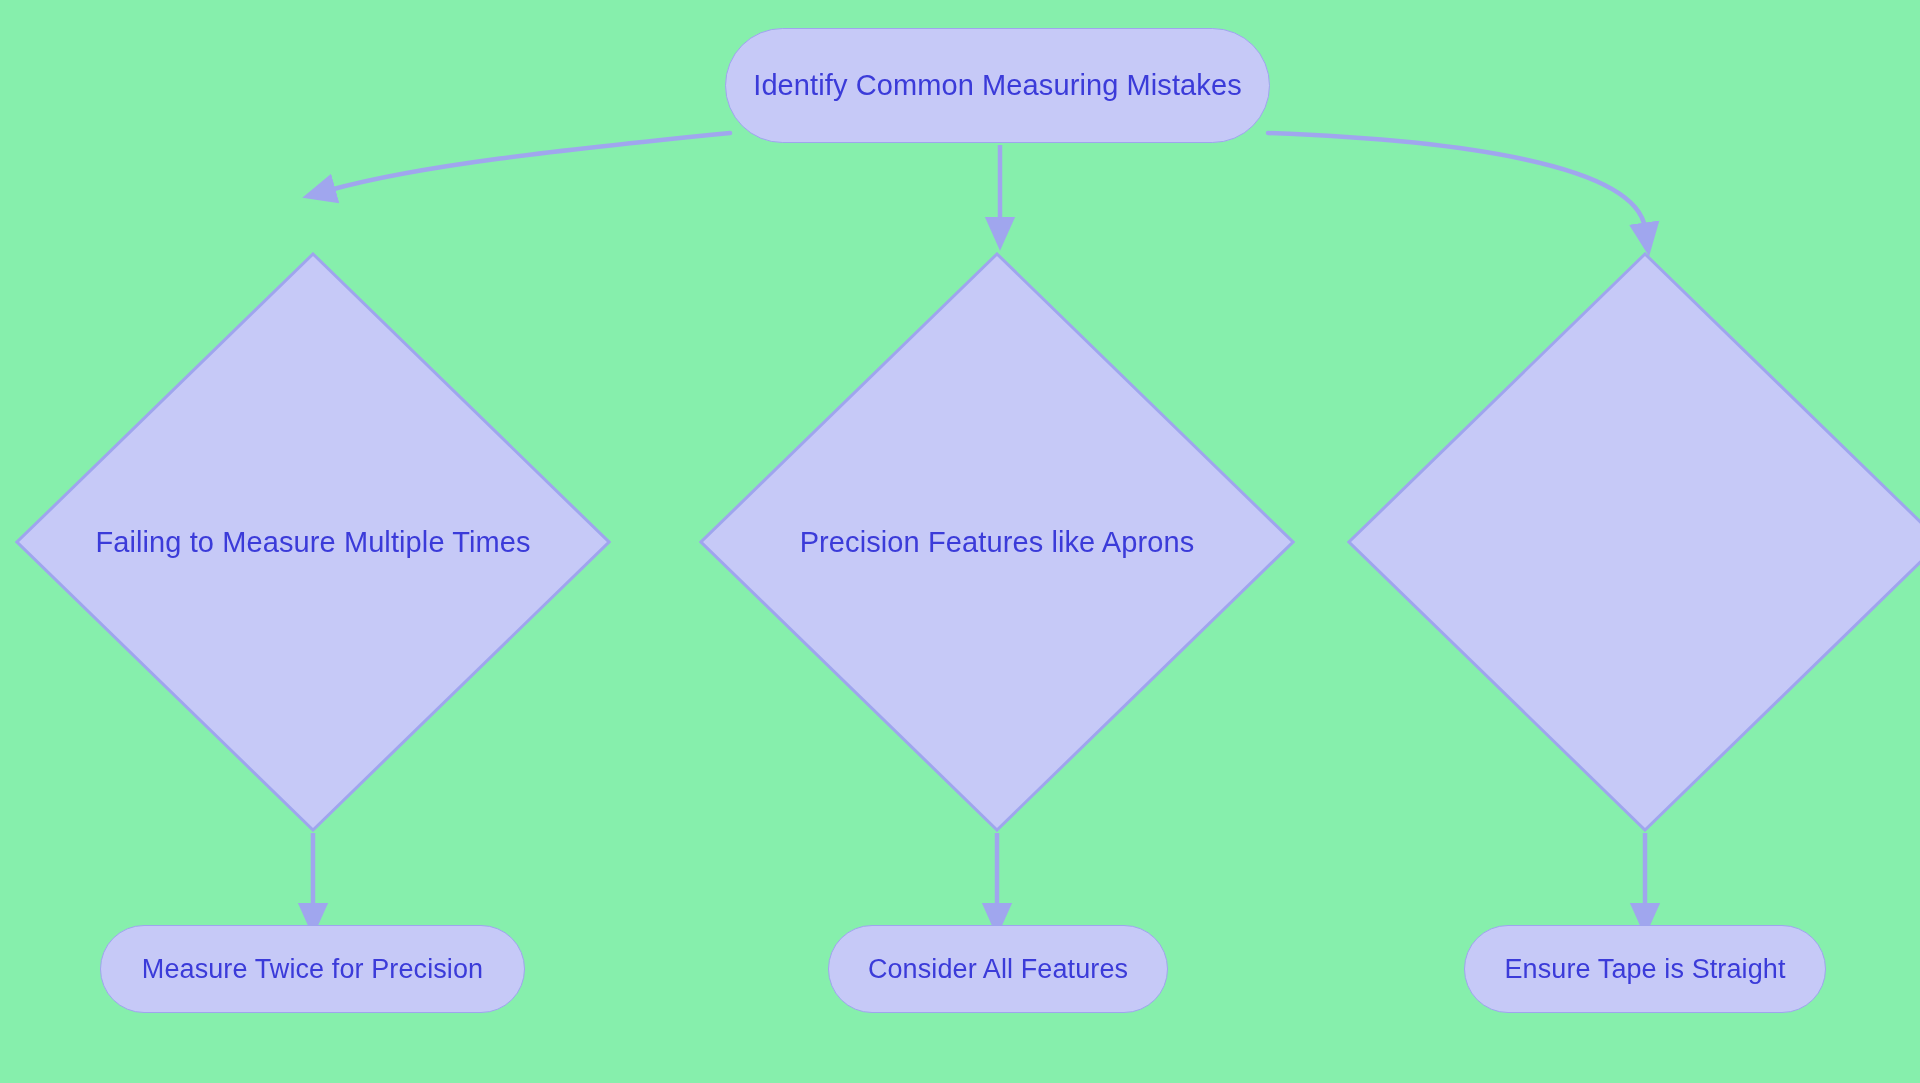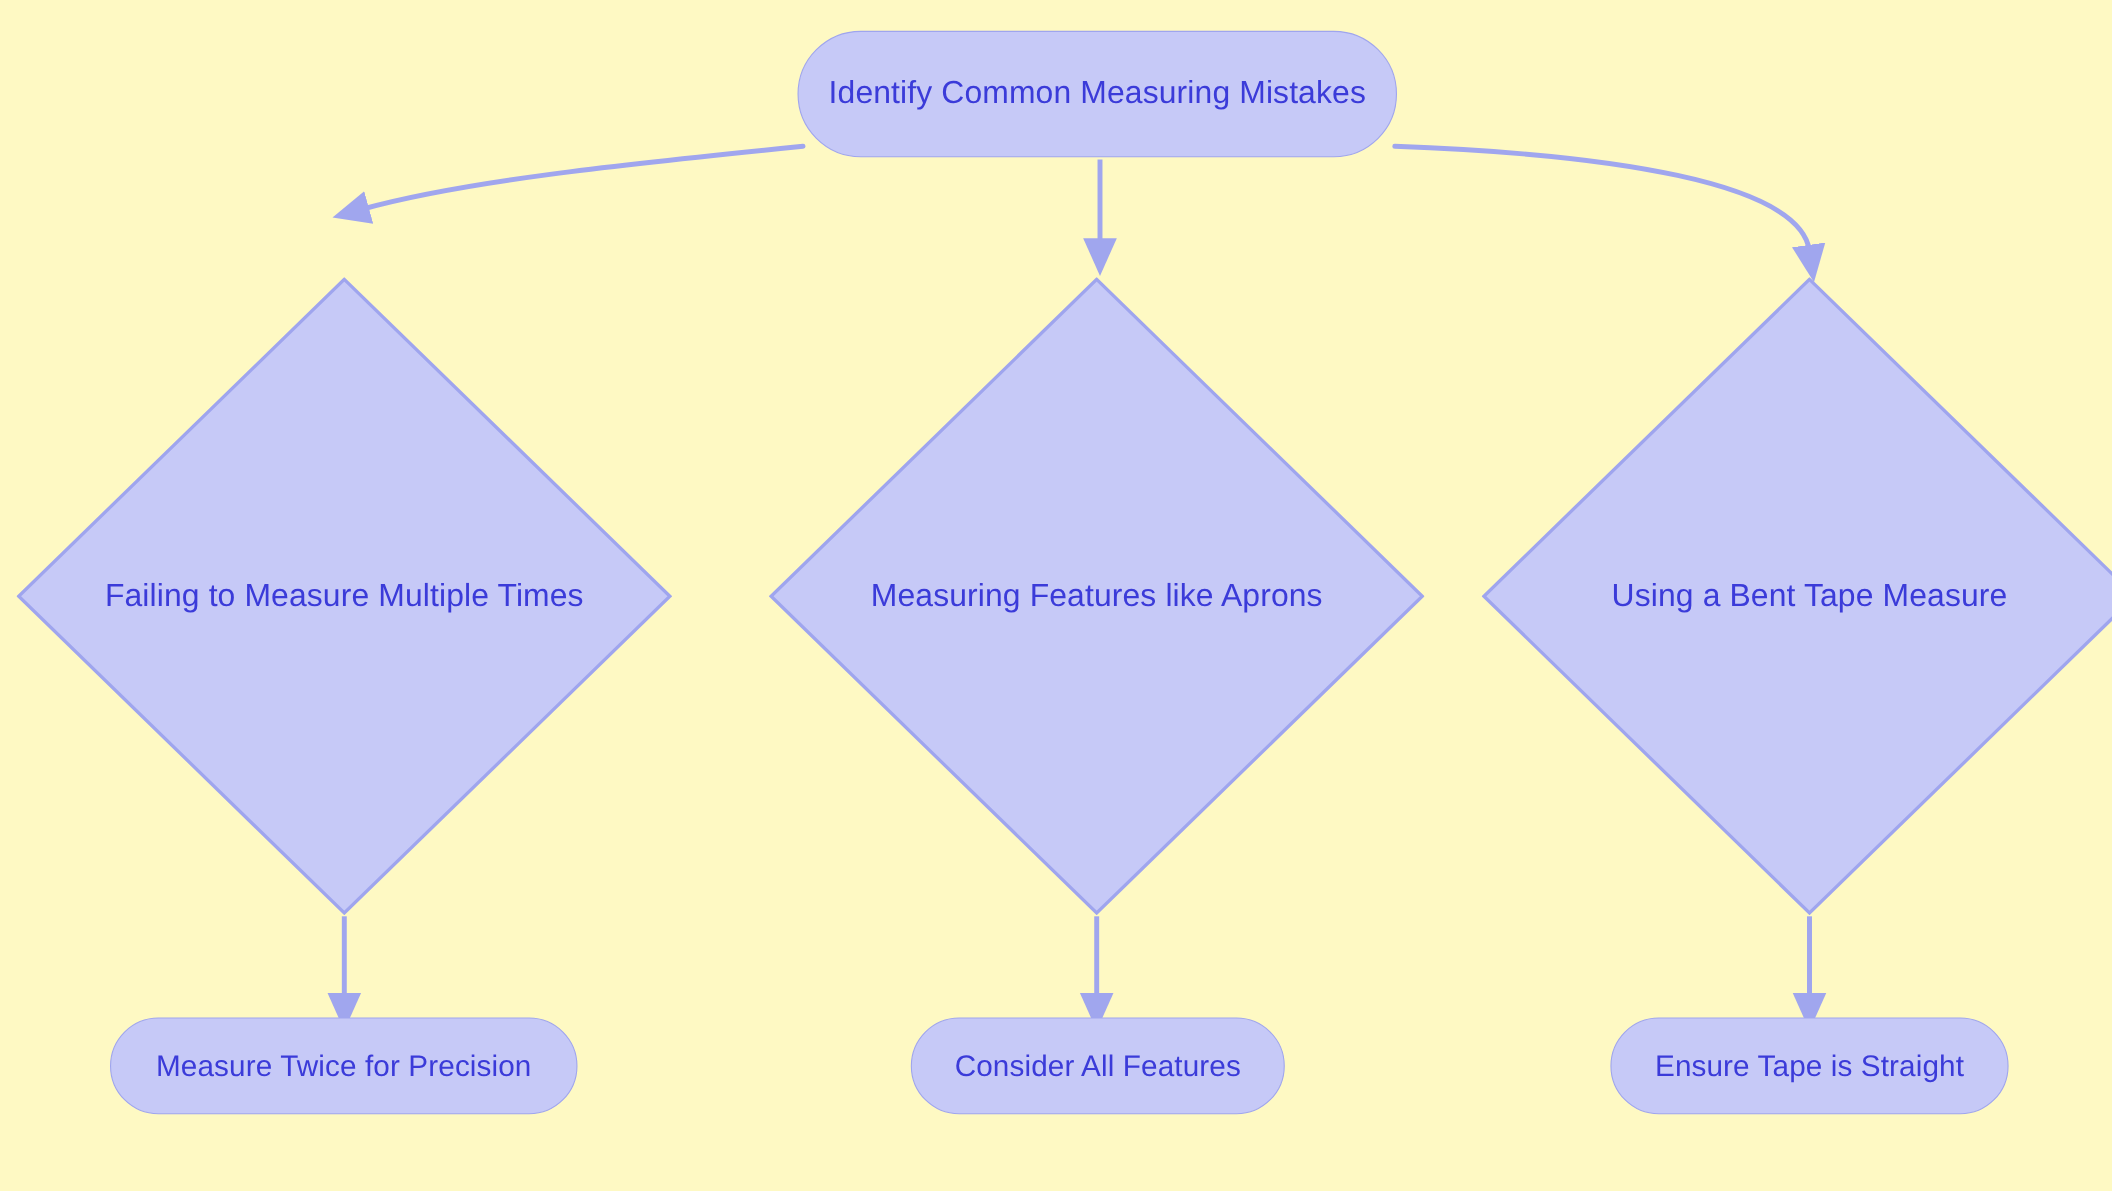--- a/index.html
+++ b/index.html
@@ -8,21 +8,21 @@
     padding: 0;
     background: #ffffff;
   }
   body {
     font-family: "Liberation Sans", sans-serif;
   }
   #canvas {
     position: relative;
     width: 1920px;
     height: 1083px;
-    background: #fef9c3;
+    background: #86efac;
     overflow: hidden;
   }
   #edge-layer {
     position: absolute;
     left: 0;
     top: 0;
     width: 1920px;
     height: 1083px;
     pointer-events: none;
   }
@@ -117,28 +117,27 @@
     <svg class="diamond-shape" viewBox="0 0 596 580" preserveAspectRatio="none" xmlns="http://www.w3.org/2000/svg">
       <polygon points="298,2 594,290 298,578 2,290" fill="#c6c9f7" stroke="#9fa5ee" stroke-width="3"></polygon>
     </svg>
     <span class="node-label">Failing to Measure Multiple Times</span>
   </div>
 
   <div class="node node-diamond" id="node-d2">
     <svg class="diamond-shape" viewBox="0 0 596 580" preserveAspectRatio="none" xmlns="http://www.w3.org/2000/svg">
       <polygon points="298,2 594,290 298,578 2,290" fill="#c6c9f7" stroke="#9fa5ee" stroke-width="3"></polygon>
     </svg>
-    <span class="node-label">Measuring Features like Aprons</span>
+    <span class="node-label">Precision Features like Aprons</span>
   </div>
 
   <div class="node node-diamond" id="node-d3">
     <svg class="diamond-shape" viewBox="0 0 596 580" preserveAspectRatio="none" xmlns="http://www.w3.org/2000/svg">
       <polygon points="298,2 594,290 298,578 2,290" fill="#c6c9f7" stroke="#9fa5ee" stroke-width="3"></polygon>
     </svg>
-    <span class="node-label">Using a Bent Tape Measure</span>
   </div>
 
   <div class="node node-rounded node-leaf" id="node-l1">
     <span class="node-label">Measure Twice for Precision</span>
   </div>
 
   <div class="node node-rounded node-leaf" id="node-l2">
     <span class="node-label">Consider All Features</span>
   </div>
 

